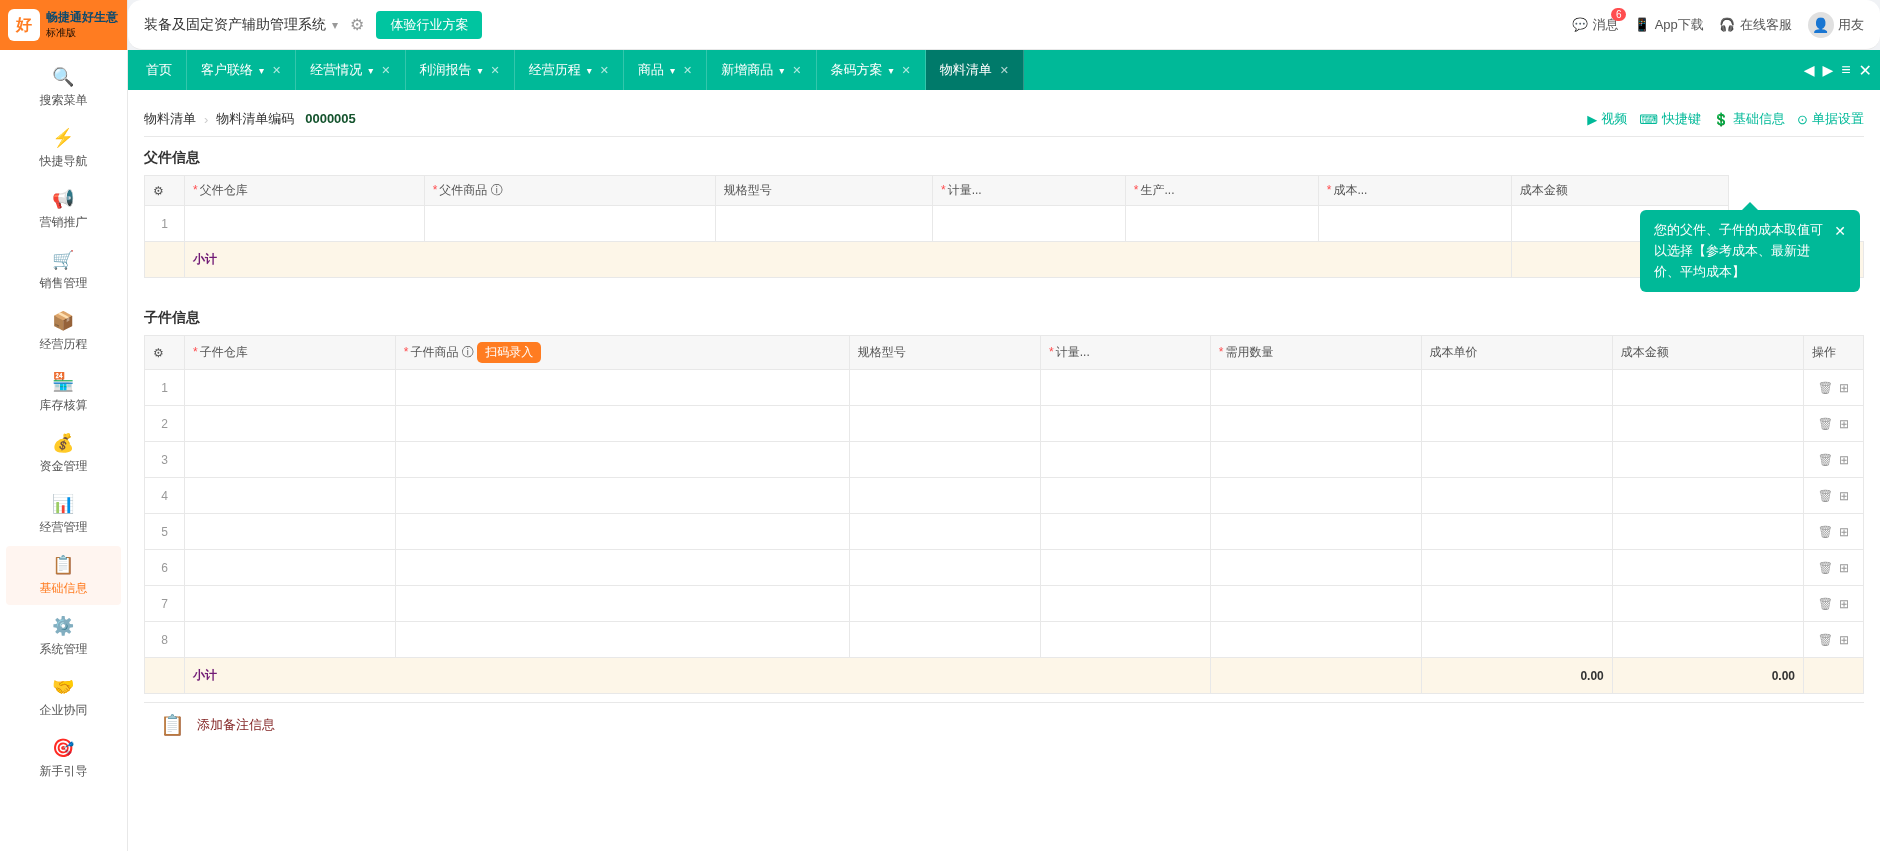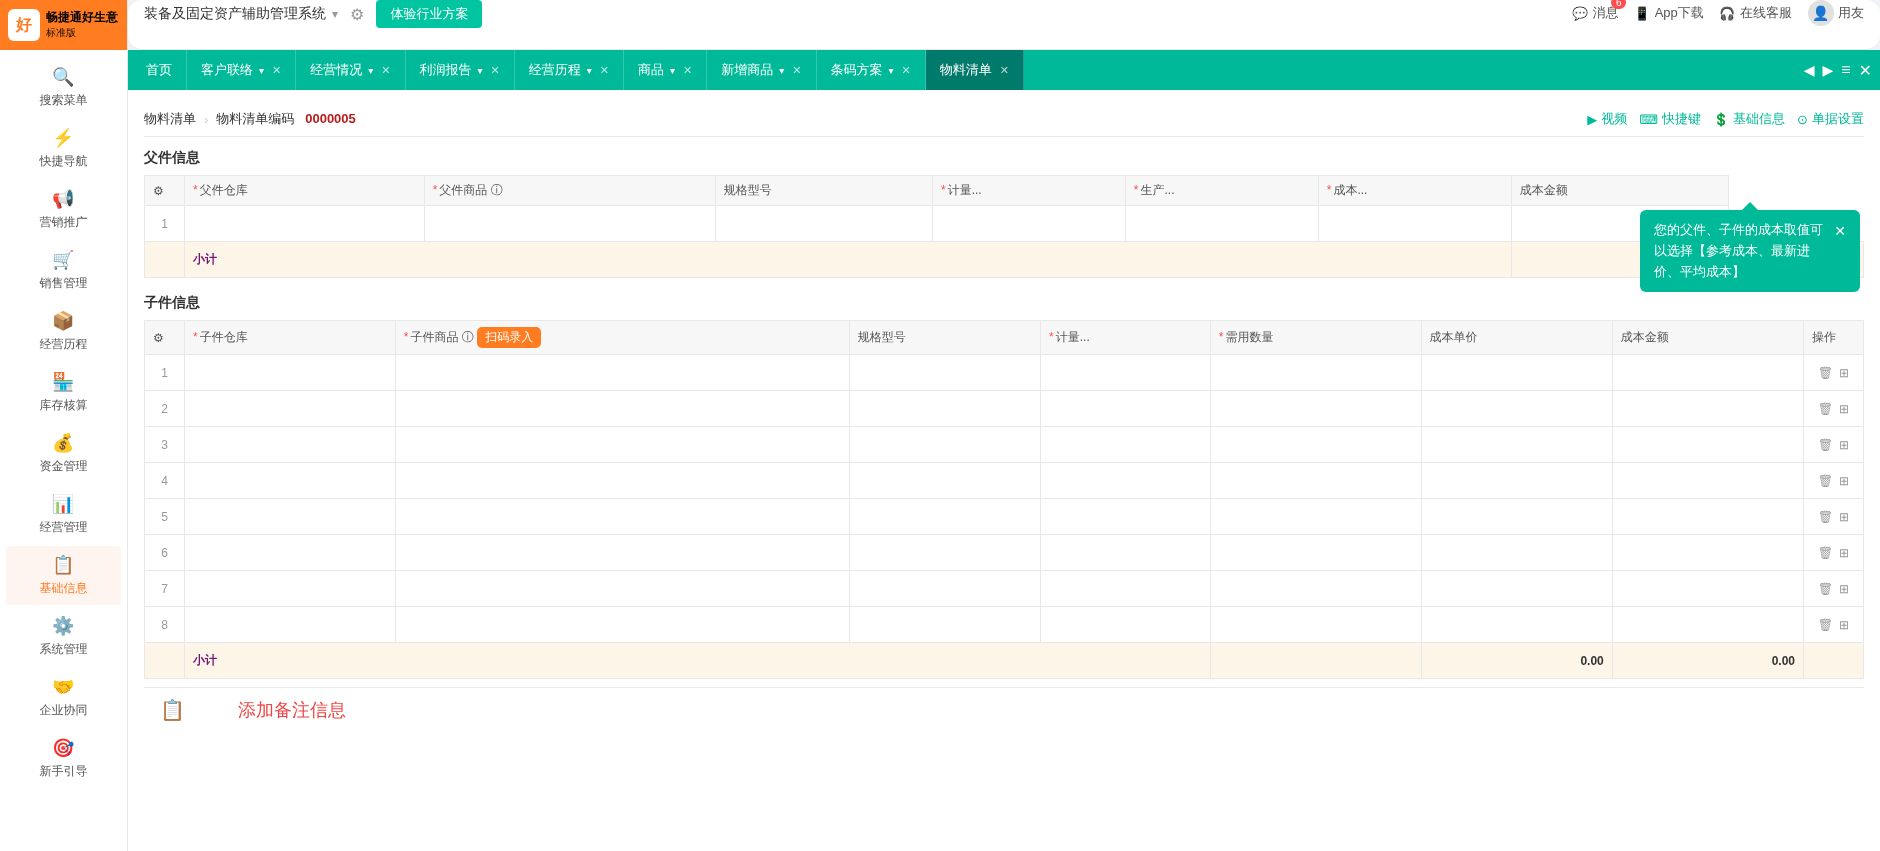--- a/index.html
+++ b/index.html
@@ -27,21 +27,21 @@
       height: 32px;
       background: #fff;
       border-radius: 6px;
       display: flex;
       align-items: center;
       justify-content: center;
       font-size: 16px;
       color: #ff7c21;
       font-weight: bold;
     }
-    .sidebar-logo-text { color: #000000; font-size: 12px; font-weight: bold; line-height: 1.3; }
+    .sidebar-logo-text { color: #0c4a6e; font-size: 12px; font-weight: bold; line-height: 1.3; }
     .sidebar-logo-sub { font-size: 10px; opacity: 0.9; }
     .sidebar-nav { flex: 1; overflow-y: auto; padding: 6px 0; }
     .sidebar-item {
       display: flex;
       flex-direction: column;
       align-items: center;
       padding: 8px 4px;
       cursor: pointer;
       color: #555;
       font-size: 12px;
@@ -53,21 +53,21 @@
     .sidebar-item .icon { font-size: 18px; }
 
     
     .main { flex: 1; display: flex; flex-direction: column; overflow: hidden; }
 
     
     .top-header {
       background: #fff;
       height: 50px;
       display: flex;
-      align-items: flex-start;
+      align-items: center;
       justify-content: space-between;
       padding: 0 16px;
       border-bottom: 1px solid #e8e8e8;
       border-radius: 14px;
     }
     .top-header-left { display: flex; align-items: center; gap: 12px; }
     .system-title { font-size: 14px; color: #333; display: flex; align-items: center; gap: 6px; }
     .system-title .arrow { color: #999; font-size: 12px; }
     .settings-icon { color: #999; cursor: pointer; font-size: 16px; }
     .try-btn {
@@ -120,21 +120,21 @@
       display: flex;
       align-items: center;
       justify-content: space-between;
       padding: 8px 0;
       border-bottom: 1px solid #e8e8e8;
       margin-bottom: 12px;
     }
     .breadcrumb { display: flex; align-items: center; gap: 8px; font-size: 13px; color: #333; }
     .breadcrumb-sep { color: #ccc; }
     .form-code { font-size: 13px; color: #333; }
-    .code-value { color: #b91c1c; font-weight: bold; }
+    .code-value { color: #14532d; font-weight: bold; }
     .toolbar-right { display: flex; align-items: center; gap: 12px; font-size: 13px; color: #555; }
     .toolbar-btn { display: flex; align-items: center; gap: 4px; cursor: pointer; color: #00b998; }
 
     
     .section-title {
       font-size: 14px;
       font-weight: bold;
       color: #333;
       margin: 10px 0 8px;
     }
@@ -203,21 +203,21 @@
     
     .bottom-bar {
       background: #fff;
       border-top: 1px solid #e8e8e8;
       padding: 10px 16px;
       display: flex;
       align-items: center;
       gap: 12px;
     }
     .bottom-icon { font-size: 20px; color: #00b998; cursor: pointer; }
-    .bottom-text { font-size: 18px; color: #ef4444; margin-left: 41px; }
+    .bottom-text { font-size: 13px; color: #7f1d1d; }
 
     .relative-wrap { position: relative; }
   </style>
 </head>
 <body>
 
 <div class="sidebar">
   <div class="sidebar-logo">
     <div class="sidebar-logo-icon">好</div>
     <div>
@@ -435,21 +435,21 @@
           </tr>
           <tr class="subtotal-row">
             <td></td>
             <td colspan="6" class="subtotal-label">小计</td>
             <td></td>
             <td class="col-cost">0.00</td>
           </tr>
         </tbody>
       </table>
 
-      <div class="section-title" style="margin-top:16px;">子件信息</div>
+      <div class="section-title" style="margin-top:31px;">子件信息</div>
       <table class="data-table">
         <thead>
           <tr>
             <th class="settings-col">⚙</th>
             <th>
               <span class="required-mark">*</span>子件仓库
             </th>
             <th>
               <span class="required-mark">*</span>子件商品 ⓘ
               <button class="scan-btn">扫码录入</button>

